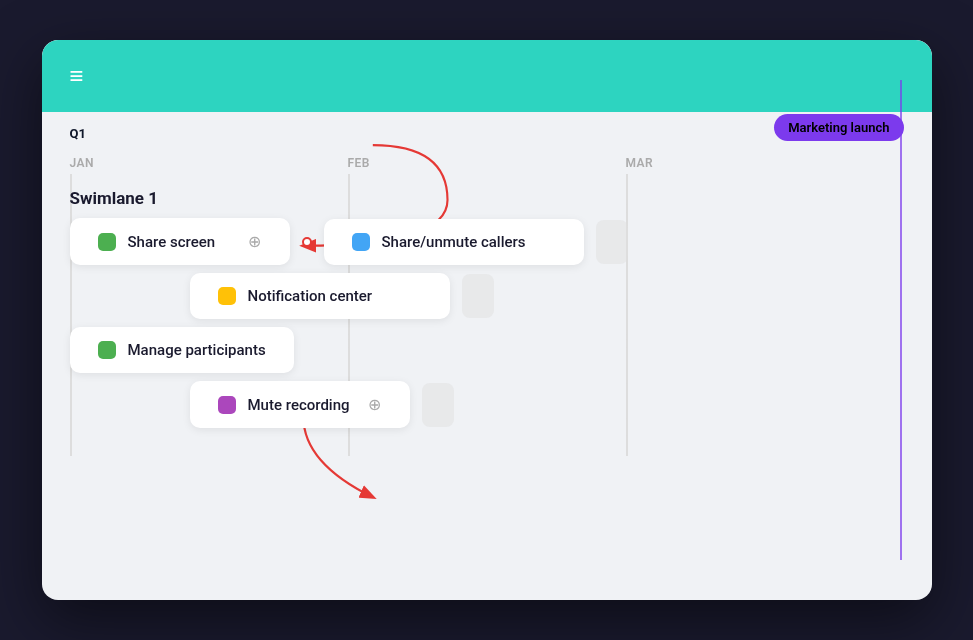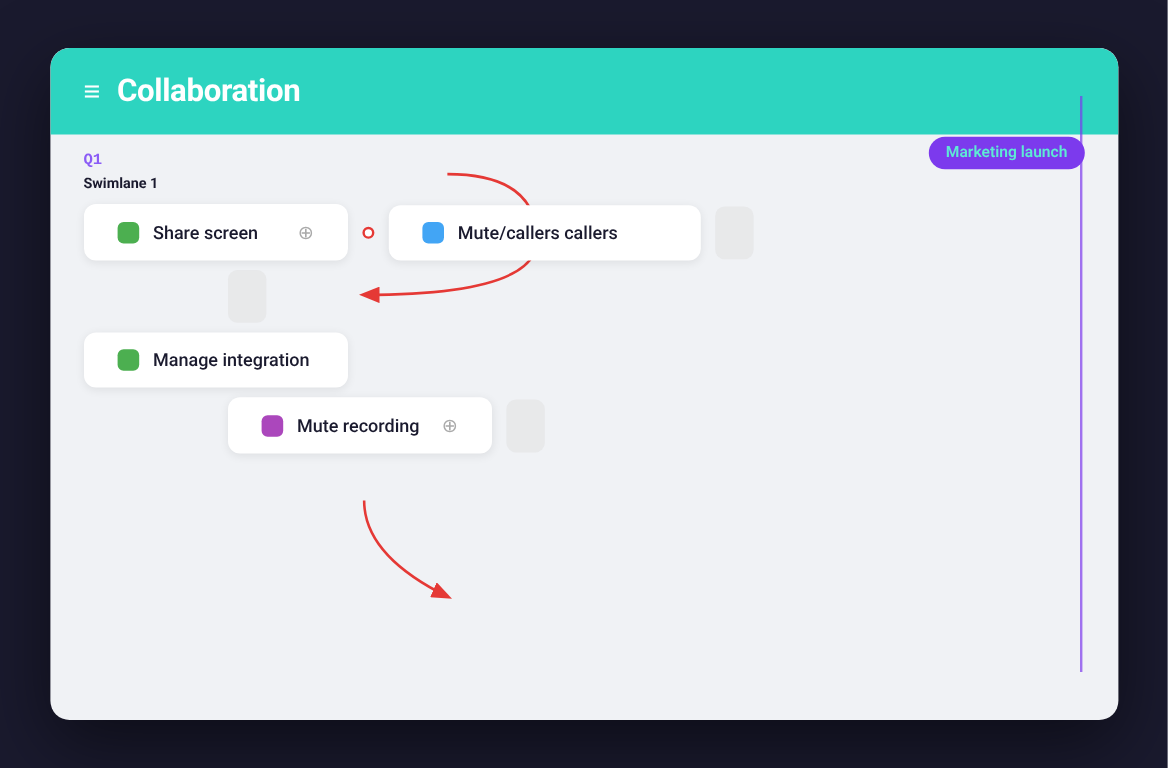--- a/index.html
+++ b/index.html
@@ -59,26 +59,25 @@
 
     .timeline-header {
       display: flex;
       padding: 16px 0 4px 0;
       position: relative;
     }
 
     .quarter-label {
       font-size: 13px;
       font-weight: 700;
-      color: #8b5cf6;
+      color: #0f172a;
       margin-bottom: 2px;
       position: absolute;
       left: 0;
       top: 14px;
-      font-family: Liberation Mono, monospace;
     }
 
     .month-labels {
       display: flex;
       width: 100%;
       padding-top: 28px;
     }
 
     .month-label {
       flex: 1;
@@ -94,21 +93,21 @@
       position: absolute;
       top: 18px;
       left: 0;
       width: 1px;
       height: 400px;
       background: #ddd;
       border-left: 1px dashed #ddd;
     }
 
     .swimlane-label {
-      font-size: 12px;
+      font-size: 17px;
       font-weight: 700;
       color: #1a1a2e;
       margin: 14px 0 10px 0;
     }
 
     .swimlane-row {
       display: flex;
       gap: 12px;
       margin-bottom: 8px;
       align-items: center;
@@ -171,21 +170,21 @@
       background: #e0e0e0;
       border-radius: 8px;
       opacity: 0.5;
     }
 
     .marketing-launch-badge {
       position: absolute;
       right: 0;
       top: 2px;
       background: #7c3aed;
-      color: #5eead4;
+      color: #000000;
       font-size: 13px;
       font-weight: 600;
       padding: 6px 14px;
       border-radius: 20px;
       white-space: nowrap;
     }
 
     .vertical-line {
       position: absolute;
       right: 30px;
@@ -214,27 +213,31 @@
       margin-left: 120px;
     }
   </style>
 </head>
 <body>
 
 <div class="main-container">
 
   <div class="header">
     <span class="header-icon">≡</span>
-    <span class="header-title">Collaboration</span>
   </div>
 
   <div class="content">
 
     <div class="timeline-header">
       <span class="quarter-label">Q1</span>
+      <div class="month-labels">
+        <span class="month-label">JAN</span>
+        <span class="month-label">FEB</span>
+        <span class="month-label">MAR</span>
+      </div>
       <div class="marketing-launch-badge">Marketing launch</div>
     </div>
 
     <div class="vertical-line"></div>
 
     <svg class="arrows-overlay" viewBox="0 0 834 490" preserveAspectRatio="none">
 
       <path d="M 310 92 Q 380 92 380 140 Q 380 180 245 180" fill="none" stroke="#e53935" stroke-width="2" marker-end="url(#arrowhead)"></path>
 
       <path d="M 245 330 Q 245 370 310 400" fill="none" stroke="#e53935" stroke-width="2" marker-end="url(#arrowhead2)"></path>
@@ -253,36 +256,40 @@
 
       <div class="swimlane-row">
         <div class="task-card">
           <div class="color-dot dot-green"></div>
           <span class="task-label">Share screen</span>
           <span class="link-icon">⊕</span>
         </div>
         <div class="connect-dot"></div>
         <div class="task-card wide">
           <div class="color-dot dot-blue"></div>
-          <span class="task-label">Mute/callers callers</span>
+          <span class="task-label">Share/unmute callers</span>
         </div>
         <div class="placeholder-card"></div>
       </div>
 
       <div class="swimlane-row second-row">
+        <div class="task-card wide">
+          <div class="color-dot dot-yellow"></div>
+          <span class="task-label">Notification center</span>
+        </div>
         <div class="placeholder-card"></div>
       </div>
     </div>
 
     <div class="swimlane-section">
 
       <div class="swimlane-row">
         <div class="task-card">
           <div class="color-dot dot-green"></div>
-          <span class="task-label">Manage integration</span>
+          <span class="task-label">Manage participants</span>
         </div>
       </div>
 
       <div class="swimlane-row second-row">
         <div class="task-card">
           <div class="color-dot dot-purple"></div>
           <span class="task-label">Mute recording</span>
           <span class="link-icon">⊕</span>
         </div>
         <div class="placeholder-card"></div>

